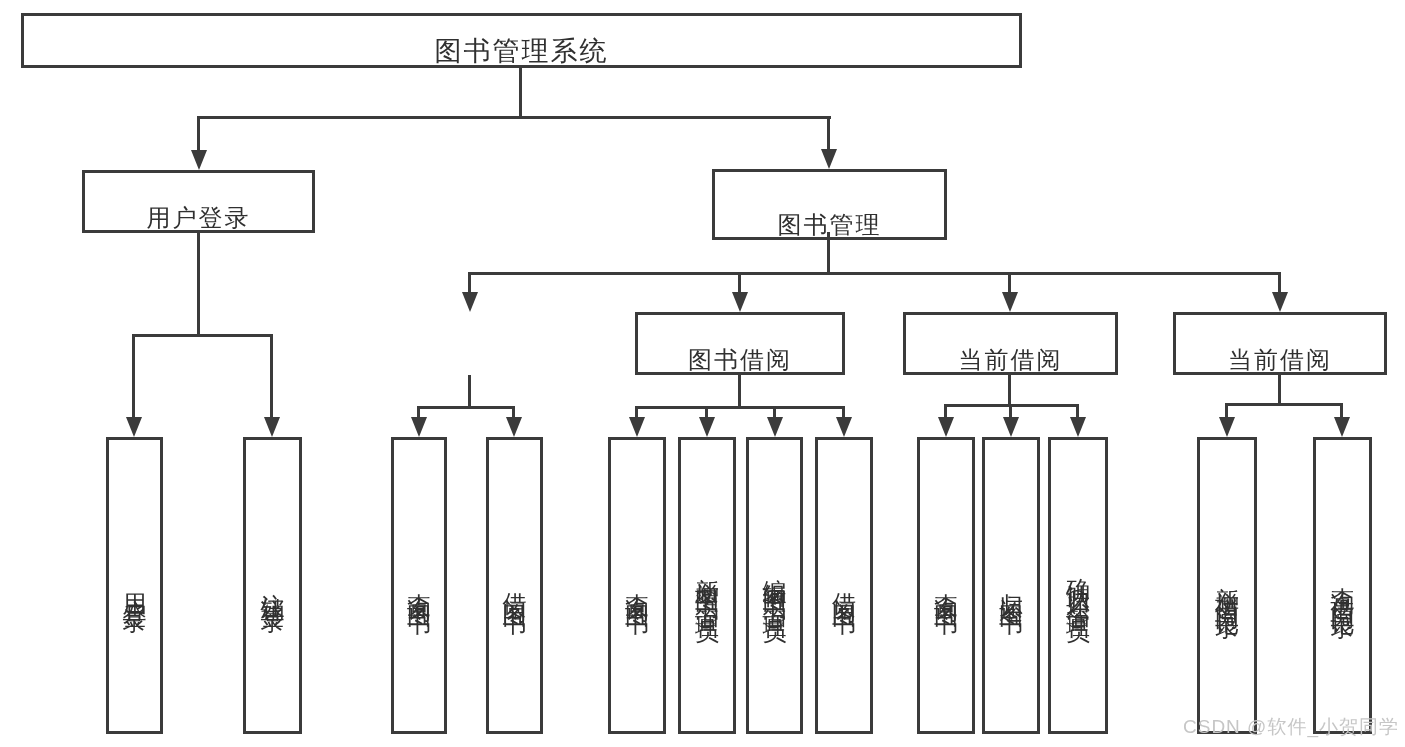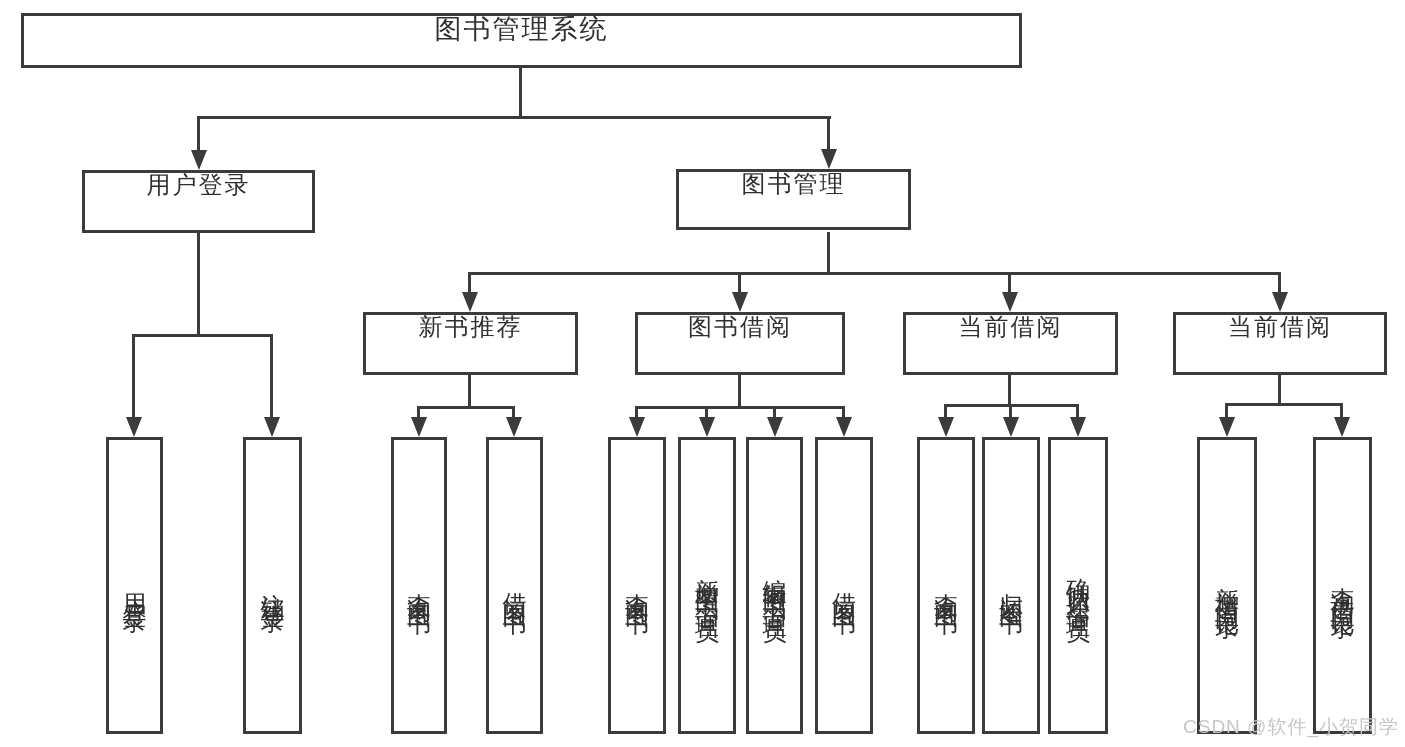--- a/index.html
+++ b/index.html
@@ -7,21 +7,21 @@
     position:relative;
     width:1405px;height:747px;
     background:#ffffff;
     font-family:"Liberation Sans","DejaVu Sans",sans-serif;
     overflow:hidden;
   }
   .hbox{
     position:absolute;
     border:3px solid #3b3b3b;
     background:#ffffff;
-    display:flex;align-items:flex-start;justify-content:center;
+    display:flex;align-items:flex-end;justify-content:center;
     box-sizing:border-box;
   }
   .hbox span{
     font-size:24px;color:#303030;letter-spacing:2px;line-height:1;
     white-space:nowrap;
   }
   .hbox.root span{font-size:27px;}
   .vbox{
     position:absolute;
     border:3px solid #3b3b3b;
@@ -62,21 +62,21 @@
   <div class="line" style="left:519px;top:68px;width:3px;height:51px"></div>
   <div class="line" style="left:197px;top:116px;width:634px;height:3px"></div>
   <div class="line" style="left:197px;top:117px;width:3px;height:36px"></div>
   <div class="arrow" style="left:191px;top:150px"></div>
   <div class="line" style="left:827px;top:117px;width:3px;height:35px"></div>
   <div class="arrow" style="left:821px;top:149px"></div>
 
   <div class="hbox" style="left:82px;top:170px;width:233px;height:63px">
     <span>用户登录</span>
   </div>
-  <div class="hbox" style="left:676px;top:169px;width:235px;height:61px">
+  <div class="hbox" style="left:712px;top:169px;width:235px;height:71px">
     <span>图书管理</span>
   </div>
 
   <div class="line" style="left:197px;top:233px;width:3px;height:104px"></div>
   <div class="line" style="left:132px;top:334px;width:141px;height:3px"></div>
   <div class="line" style="left:132px;top:335px;width:3px;height:85px"></div>
   <div class="arrow" style="left:126px;top:417px"></div>
   <div class="line" style="left:270px;top:335px;width:3px;height:85px"></div>
   <div class="arrow" style="left:264px;top:417px"></div>
 
@@ -84,23 +84,20 @@
   <div class="line" style="left:468px;top:272px;width:813px;height:3px"></div>
   <div class="line" style="left:468px;top:273px;width:3px;height:22px"></div>
   <div class="arrow" style="left:462px;top:292px"></div>
   <div class="line" style="left:738px;top:273px;width:3px;height:22px"></div>
   <div class="arrow" style="left:732px;top:292px"></div>
   <div class="line" style="left:1008px;top:273px;width:3px;height:22px"></div>
   <div class="arrow" style="left:1002px;top:292px"></div>
   <div class="line" style="left:1278px;top:273px;width:3px;height:22px"></div>
   <div class="arrow" style="left:1272px;top:292px"></div>
 
-  <div class="hbox" style="left:363px;top:312px;width:215px;height:63px">
-    <span>新书推荐</span>
-  </div>
   <div class="hbox" style="left:903px;top:312px;width:215px;height:63px">
     <span>当前借阅</span>
   </div>
   <div class="hbox" style="left:635px;top:312px;width:210px;height:63px">
     <span>图书借阅</span>
   </div>
   <div class="hbox" style="left:1173px;top:312px;width:214px;height:63px">
     <span>当前借阅</span>
   </div>
 

